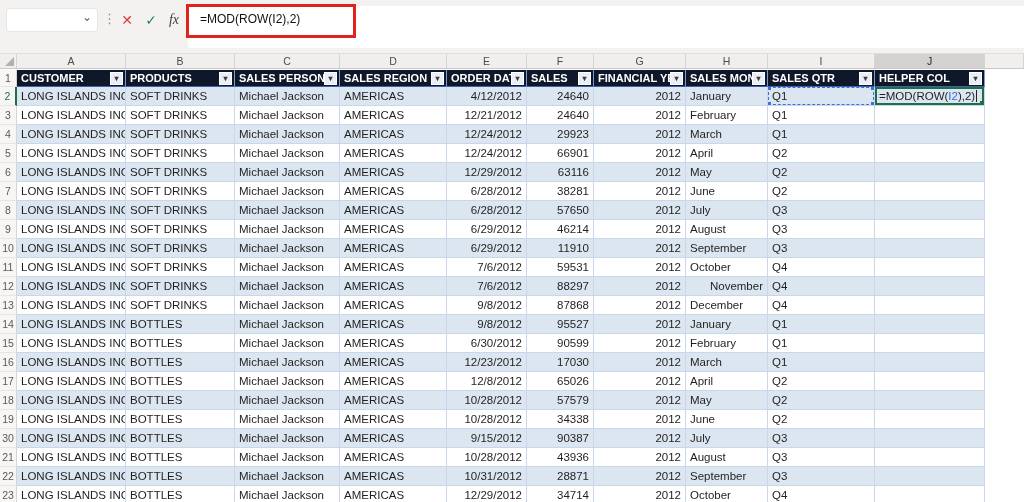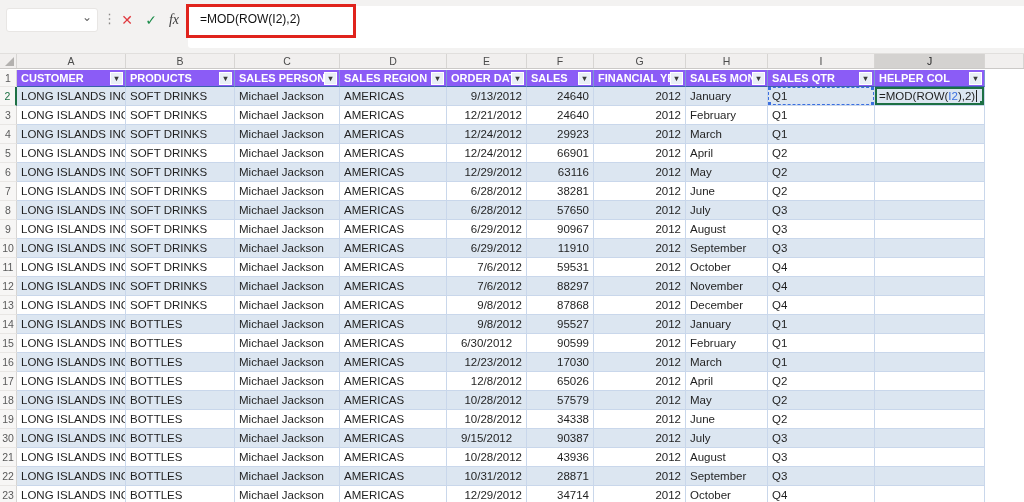--- a/index.html
+++ b/index.html
@@ -30,21 +30,21 @@
   
   #grid{position:absolute;left:0;top:70px;width:1024px;}
   .row{display:flex;width:1024px;}
   .rownum{width:17px;background:#f7f6f5;color:#5a5a5a;font-size:10.5px;text-align:center;border-right:1px solid #d7d5d3;border-bottom:1px solid #e8e6e4;overflow:hidden;}
   .rownum.active{color:#1d7044;border-right:2px solid #1d7044;}
   .hrow .cell{height:17px;line-height:17px;}
   .hrow .rownum{height:17px;line-height:17px;}
   .drow .cell{height:19px;line-height:18px;}
   .drow .rownum{height:19px;line-height:19px;}
   .cell{position:relative;flex:0 0 auto;overflow:hidden;white-space:nowrap;font-size:11.5px;color:#1f1f1f;padding:0 4px;border-right:1px solid #c9d7eb;border-bottom:1px solid #c9d7eb;background:#fff;}
-  .hcell{background:#8b5cf6;color:#fff;font-weight:bold;font-size:11px;border-right:1px solid #7c9ad1;border-bottom:1px solid #3a63ab;padding-right:17px;}
+  .hcell{background:#0f172a;color:#fff;font-weight:bold;font-size:11px;border-right:1px solid #7c9ad1;border-bottom:1px solid #3a63ab;padding-right:17px;}
   .fbtn{position:absolute;right:2px;top:2px;width:13px;height:13px;background:#e9eef6;border:1px solid #ffffff;color:#3a3a3a;font-size:8px;line-height:11px;text-align:center;}
   .band{background:#dce6f1;}
   .al-r{text-align:right;}
   .al-l{text-align:left;}
   .filler{flex:0 0 auto;background:#fff;border:none;}
   
   .ref-outline{position:absolute;left:0;top:0;right:0;bottom:0;border:1.5px dashed #3b6fe0;pointer-events:none;}
   .handle{position:absolute;width:4px;height:4px;background:#3b6fe0;z-index:3;}
   
   .act-outline{position:absolute;left:0;top:0;right:0;bottom:0;border:2px solid #1d7044;pointer-events:none;}
@@ -102,21 +102,21 @@
         <div class="cell hcell" style="width: 107px;"><div style="display: inline;">SALES QTR</div><div class="fbtn"><div style="display: inline;">▾</div></div></div>
         <div class="cell hcell" style="width: 110px;"><div style="display: inline;">HELPER COL</div><div class="fbtn"><div style="display: inline;">▾</div></div></div>
         <div class="cell filler" style="width: 39px;"></div>
       </div>
       <div class="row drow">
         <div class="rownum active">2</div>
         <div class="cell al-l band" style="width: 109px;">LONG ISLANDS INC</div>
         <div class="cell al-l band" style="width: 109px;">SOFT DRINKS</div>
         <div class="cell al-l band" style="width: 105px;">Michael Jackson</div>
         <div class="cell al-l band" style="width: 107px;">AMERICAS</div>
-        <div class="cell al-r band" style="width: 80px;">9/13/2012</div>
+        <div class="cell al-r band" style="width: 80px;">4/12/2012</div>
         <div class="cell al-r band" style="width: 67px;">24640</div>
         <div class="cell al-r band" style="width: 92px;">2012</div>
         <div class="cell al-l band" style="width: 82px;">January</div>
         <div class="cell al-l band" style="width: 107px;">Q1<div class="ref-outline"></div><div class="handle" style="left: -1px; top: -1px;"></div><div class="handle" style="left: -1px; bottom: -1px;"></div><div class="handle" style="right: -1px; top: -1px;"></div><div class="handle" style="right: -1px; bottom: -1px;"></div></div>
         <div class="cell al-l band" style="width: 110px;"><div style="display: inline;"><span>=MOD(ROW(</span><span class="refblue">I2</span><span>),2)</span><div class="caret"></div></div><div class="act-outline"></div><div class="fillhandle"></div></div>
         <div class="cell filler" style="width: 39px;"></div>
       </div>
       <div class="row drow">
         <div class="rownum">3</div>
         <div class="cell al-l" style="width: 109px;">LONG ISLANDS INC</div>
@@ -201,21 +201,21 @@
         <div class="cell al-l band" style="width: 110px;"></div>
         <div class="cell filler" style="width: 39px;"></div>
       </div>
       <div class="row drow">
         <div class="rownum">9</div>
         <div class="cell al-l" style="width: 109px;">LONG ISLANDS INC</div>
         <div class="cell al-l" style="width: 109px;">SOFT DRINKS</div>
         <div class="cell al-l" style="width: 105px;">Michael Jackson</div>
         <div class="cell al-l" style="width: 107px;">AMERICAS</div>
         <div class="cell al-r" style="width: 80px;">6/29/2012</div>
-        <div class="cell al-r" style="width: 67px;">90967</div>
+        <div class="cell al-r" style="width: 67px;">46214</div>
         <div class="cell al-r" style="width: 92px;">2012</div>
         <div class="cell al-l" style="width: 82px;">August</div>
         <div class="cell al-l" style="width: 107px;">Q3</div>
         <div class="cell al-l" style="width: 110px;"></div>
         <div class="cell filler" style="width: 39px;"></div>
       </div>
       <div class="row drow">
         <div class="rownum">10</div>
         <div class="cell al-l band" style="width: 109px;">LONG ISLANDS INC</div>
         <div class="cell al-l band" style="width: 109px;">SOFT DRINKS</div>
@@ -245,21 +245,21 @@
       </div>
       <div class="row drow">
         <div class="rownum">12</div>
         <div class="cell al-l band" style="width: 109px;">LONG ISLANDS INC</div>
         <div class="cell al-l band" style="width: 109px;">SOFT DRINKS</div>
         <div class="cell al-l band" style="width: 105px;">Michael Jackson</div>
         <div class="cell al-l band" style="width: 107px;">AMERICAS</div>
         <div class="cell al-r band" style="width: 80px;">7/6/2012</div>
         <div class="cell al-r band" style="width: 67px;">88297</div>
         <div class="cell al-r band" style="width: 92px;">2012</div>
-        <div class="cell al-l band" style="width: 82px;">November</div>
+        <div class="cell al-l band" style="width: 82px; text-align: right;">November</div>
         <div class="cell al-l band" style="width: 107px;">Q4</div>
         <div class="cell al-l band" style="width: 110px;"></div>
         <div class="cell filler" style="width: 39px;"></div>
       </div>
       <div class="row drow">
         <div class="rownum">13</div>
         <div class="cell al-l" style="width: 109px;">LONG ISLANDS INC</div>
         <div class="cell al-l" style="width: 109px;">SOFT DRINKS</div>
         <div class="cell al-l" style="width: 105px;">Michael Jackson</div>
         <div class="cell al-l" style="width: 107px;">AMERICAS</div>
@@ -284,21 +284,21 @@
         <div class="cell al-l band" style="width: 107px;">Q1</div>
         <div class="cell al-l band" style="width: 110px;"></div>
         <div class="cell filler" style="width: 39px;"></div>
       </div>
       <div class="row drow">
         <div class="rownum">15</div>
         <div class="cell al-l" style="width: 109px;">LONG ISLANDS INC</div>
         <div class="cell al-l" style="width: 109px;">BOTTLES</div>
         <div class="cell al-l" style="width: 105px;">Michael Jackson</div>
         <div class="cell al-l" style="width: 107px;">AMERICAS</div>
-        <div class="cell al-r" style="width: 80px; text-align: center;">6/30/2012</div>
+        <div class="cell al-r" style="width: 80px;">6/30/2012</div>
         <div class="cell al-r" style="width: 67px;">90599</div>
         <div class="cell al-r" style="width: 92px;">2012</div>
         <div class="cell al-l" style="width: 82px;">February</div>
         <div class="cell al-l" style="width: 107px;">Q1</div>
         <div class="cell al-l" style="width: 110px;"></div>
         <div class="cell filler" style="width: 39px;"></div>
       </div>
       <div class="row drow">
         <div class="rownum">16</div>
         <div class="cell al-l band" style="width: 109px;">LONG ISLANDS INC</div>
@@ -354,21 +354,21 @@
         <div class="cell al-l" style="width: 107px;">Q2</div>
         <div class="cell al-l" style="width: 110px;"></div>
         <div class="cell filler" style="width: 39px;"></div>
       </div>
       <div class="row drow">
         <div class="rownum">30</div>
         <div class="cell al-l band" style="width: 109px;">LONG ISLANDS INC</div>
         <div class="cell al-l band" style="width: 109px;">BOTTLES</div>
         <div class="cell al-l band" style="width: 105px;">Michael Jackson</div>
         <div class="cell al-l band" style="width: 107px;">AMERICAS</div>
-        <div class="cell al-r band" style="width: 80px; text-align: center;">9/15/2012</div>
+        <div class="cell al-r band" style="width: 80px;">9/15/2012</div>
         <div class="cell al-r band" style="width: 67px;">90387</div>
         <div class="cell al-r band" style="width: 92px;">2012</div>
         <div class="cell al-l band" style="width: 82px;">July</div>
         <div class="cell al-l band" style="width: 107px;">Q3</div>
         <div class="cell al-l band" style="width: 110px;"></div>
         <div class="cell filler" style="width: 39px;"></div>
       </div>
       <div class="row drow">
         <div class="rownum">21</div>
         <div class="cell al-l" style="width: 109px;">LONG ISLANDS INC</div>

